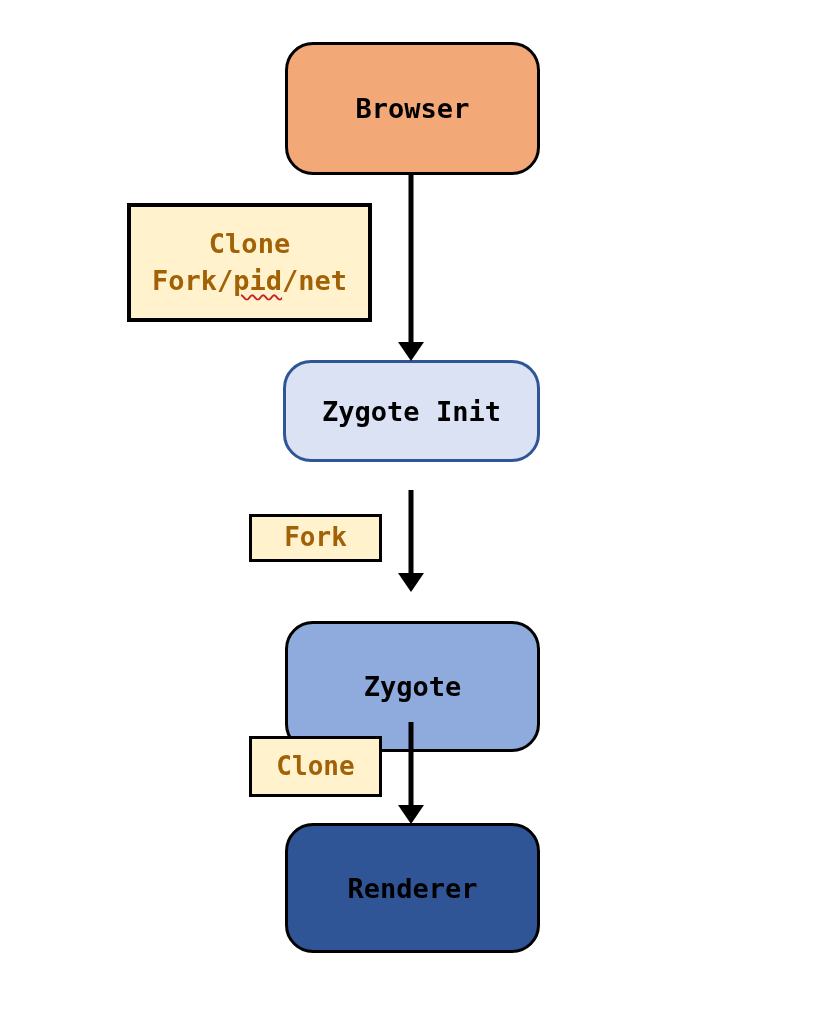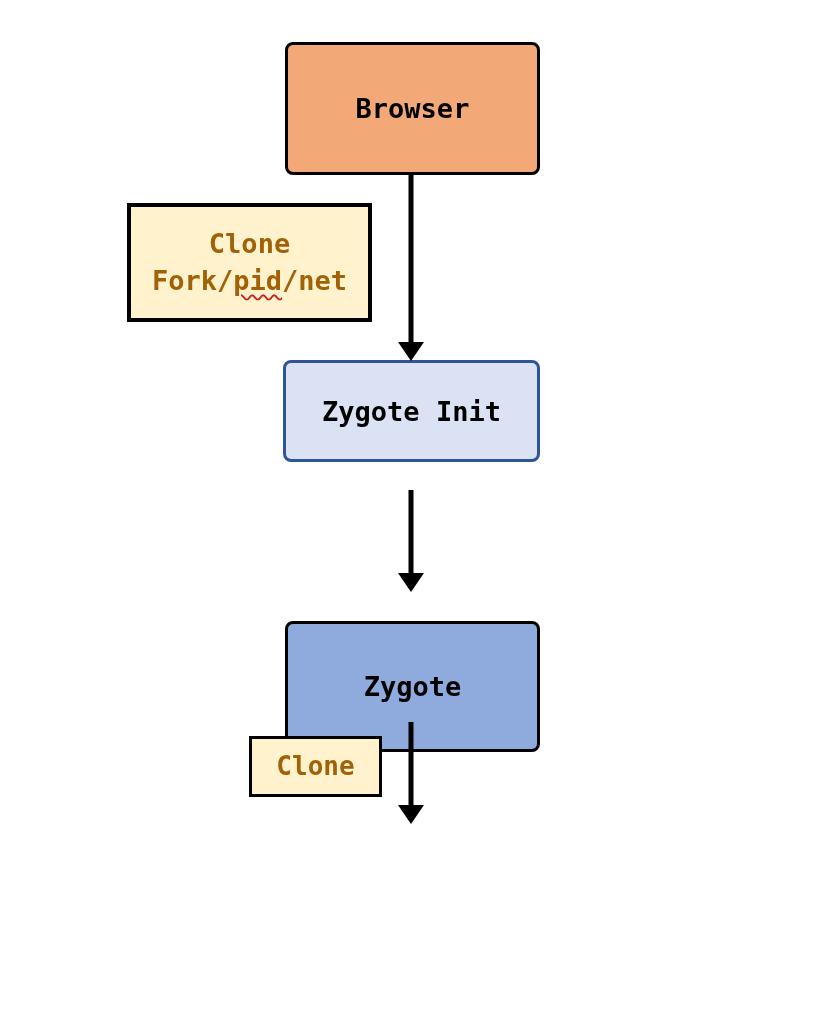--- a/index.html
+++ b/index.html
@@ -21,21 +21,21 @@
     display: flex;
     align-items: center;
     justify-content: center;
     text-align: center;
     font-weight: bold;
     font-size: 27px;
     color: #000000;
     letter-spacing: 0px;
   }
   .rounded {
-    border-radius: 8px;
+    border-radius: 28px;
     border: 3px solid var(--border-color, #000000);
   }
   .node-browser {
     left: 285px; top: 42px; width: 255px; height: 133px;
     background: var(--browser-fill, #F3A877);
   }
   .node-zygote-init {
     left: 283px; top: 360px; width: 257px; height: 102px;
     background: var(--zygote-init-fill, #DAE2F3);
     border-color: var(--zygote-init-border, #2F5597);
@@ -111,28 +111,34 @@
   </div>
 
   <div class="node rounded node-zygote-init">
     <span>Zygote Init</span>
   </div>
 
   <div class="node rounded node-zygote">
     <span>Zygote</span>
   </div>
 
+  <div class="node rounded node-renderer">
+    <span>Renderer</span>
+  </div>
 
   <div class="edge-label label-clone-user">
     <span>Clone</span>
     <span>
       <span>Fork/</span><span class="misspelled">pid</span><span>/net</span>
     </span>
   </div>
 
+  <div class="edge-label label-fork">
+    <span>Fork</span>
+  </div>
 
   <div class="edge-label label-clone">
     <span>Clone</span>
   </div>
 
   <div class="connector conn-1">
     <div class="shaft"></div>
     <div class="head"></div>
   </div>
 

